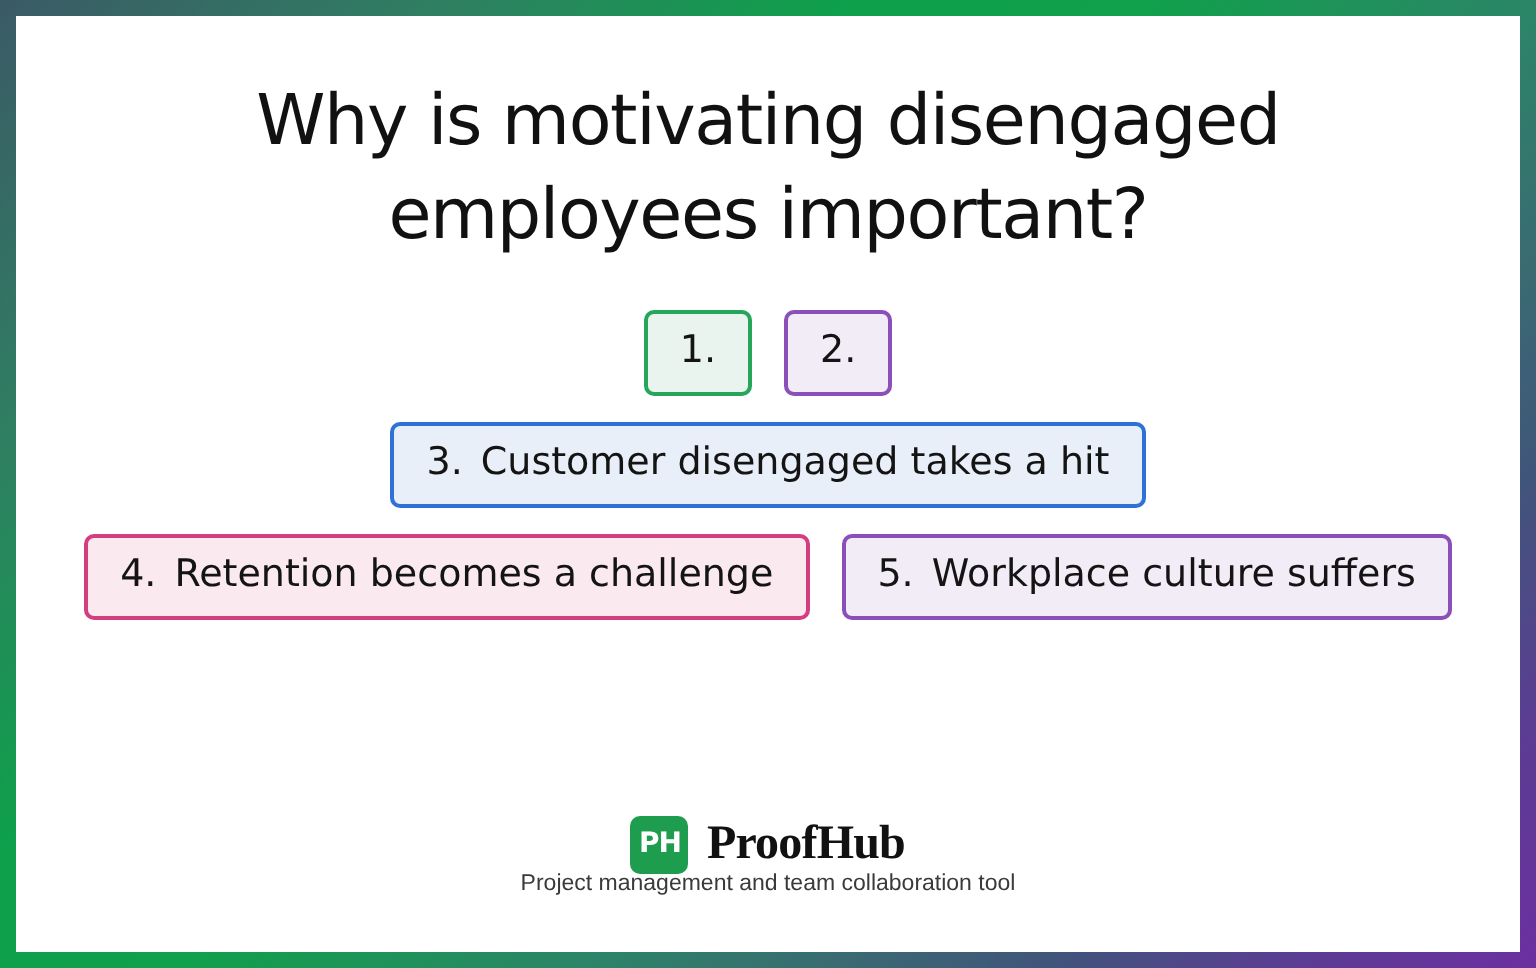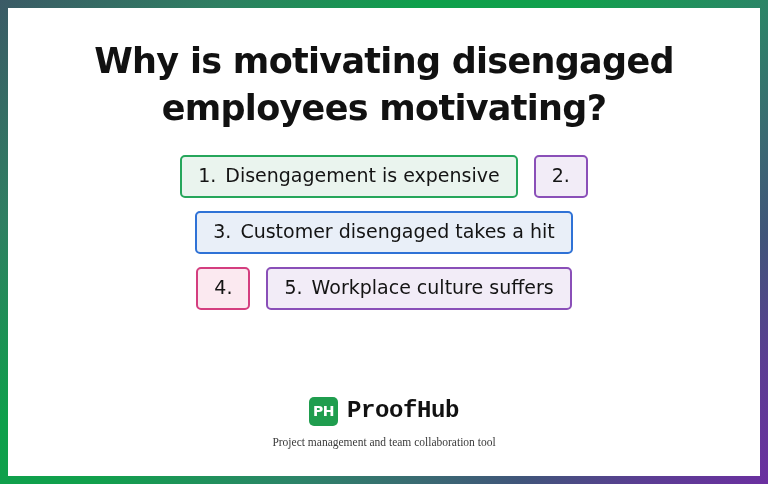--- a/index.html
+++ b/index.html
@@ -45,21 +45,21 @@
     align-items: center;
   }
 
   
   #headline {
     margin: 0;
     padding-top: 30px;
     width: 640px;
     text-align: center;
     font-family: "DejaVu Sans", sans-serif;
-    font-weight: 700;
+    font-weight: 400;
     font-size: 35px;
     line-height: 1.33;
     letter-spacing: -0.7px;
     color: #111111;
   }
   #headline .line {
     display: block;
   }
 
   
@@ -125,65 +125,64 @@
   }
   #brand-mark-text {
     color: #ffffff;
     font-family: "DejaVu Sans", sans-serif;
     font-weight: 700;
     font-size: 14px;
     letter-spacing: -0.5px;
     line-height: 1;
   }
   #brand-name {
-    font-family: Liberation Mono, monospace;
+    font-family: Liberation Serif, serif;
     font-weight: 700;
     font-size: 24px;
     letter-spacing: -0.4px;
     color: #111111;
     line-height: 1;
   }
   #brand-tagline {
-    margin-top: 11px;
-    font-family: Liberation Serif, serif;
+    font-family: Liberation Sans, sans-serif;
     font-size: 11.5px;
     color: #3a3a3a;
     line-height: 1;
   }
 </style>
 </head>
 <body>
 
 <div id="infographic-card">
   <div id="card-inner">
 
     <h1 id="headline">
       <span class="line">Why is motivating disengaged</span>
-      <span class="line">employees motivating?</span>
+      <span class="line">employees important?</span>
     </h1>
 
     <ul id="points-list">
         <li class="points-row">
           <div class="point-item" style="border-color: rgb(38, 166, 91); background-color: rgb(234, 244, 238);">
             <span class="point-num">1.</span>
-            <span class="point-text">Disengagement is expensive</span>
           </div>
           <div class="point-item" style="border-color: rgb(138, 79, 184); background-color: rgb(242, 236, 247);">
             <span class="point-num">2.</span>
           </div>
         </li>
         <li class="points-row">
           <div class="point-item" style="border-color: rgb(47, 114, 214); background-color: rgb(233, 239, 248);">
             <span class="point-num">3.</span>
             <span class="point-text">Customer disengaged takes a hit</span>
           </div>
         </li>
         <li class="points-row">
           <div class="point-item" style="border-color: rgb(212, 62, 127); background-color: rgb(251, 233, 240);">
             <span class="point-num">4.</span>
+            <span class="point-text">Retention becomes a challenge</span>
           </div>
           <div class="point-item" style="border-color: rgb(138, 79, 184); background-color: rgb(242, 236, 247);">
             <span class="point-num">5.</span>
             <span class="point-text">Workplace culture suffers</span>
           </div>
         </li>
       </ul>
 
     <div id="brand-block">
       <div id="brand-lockup">

